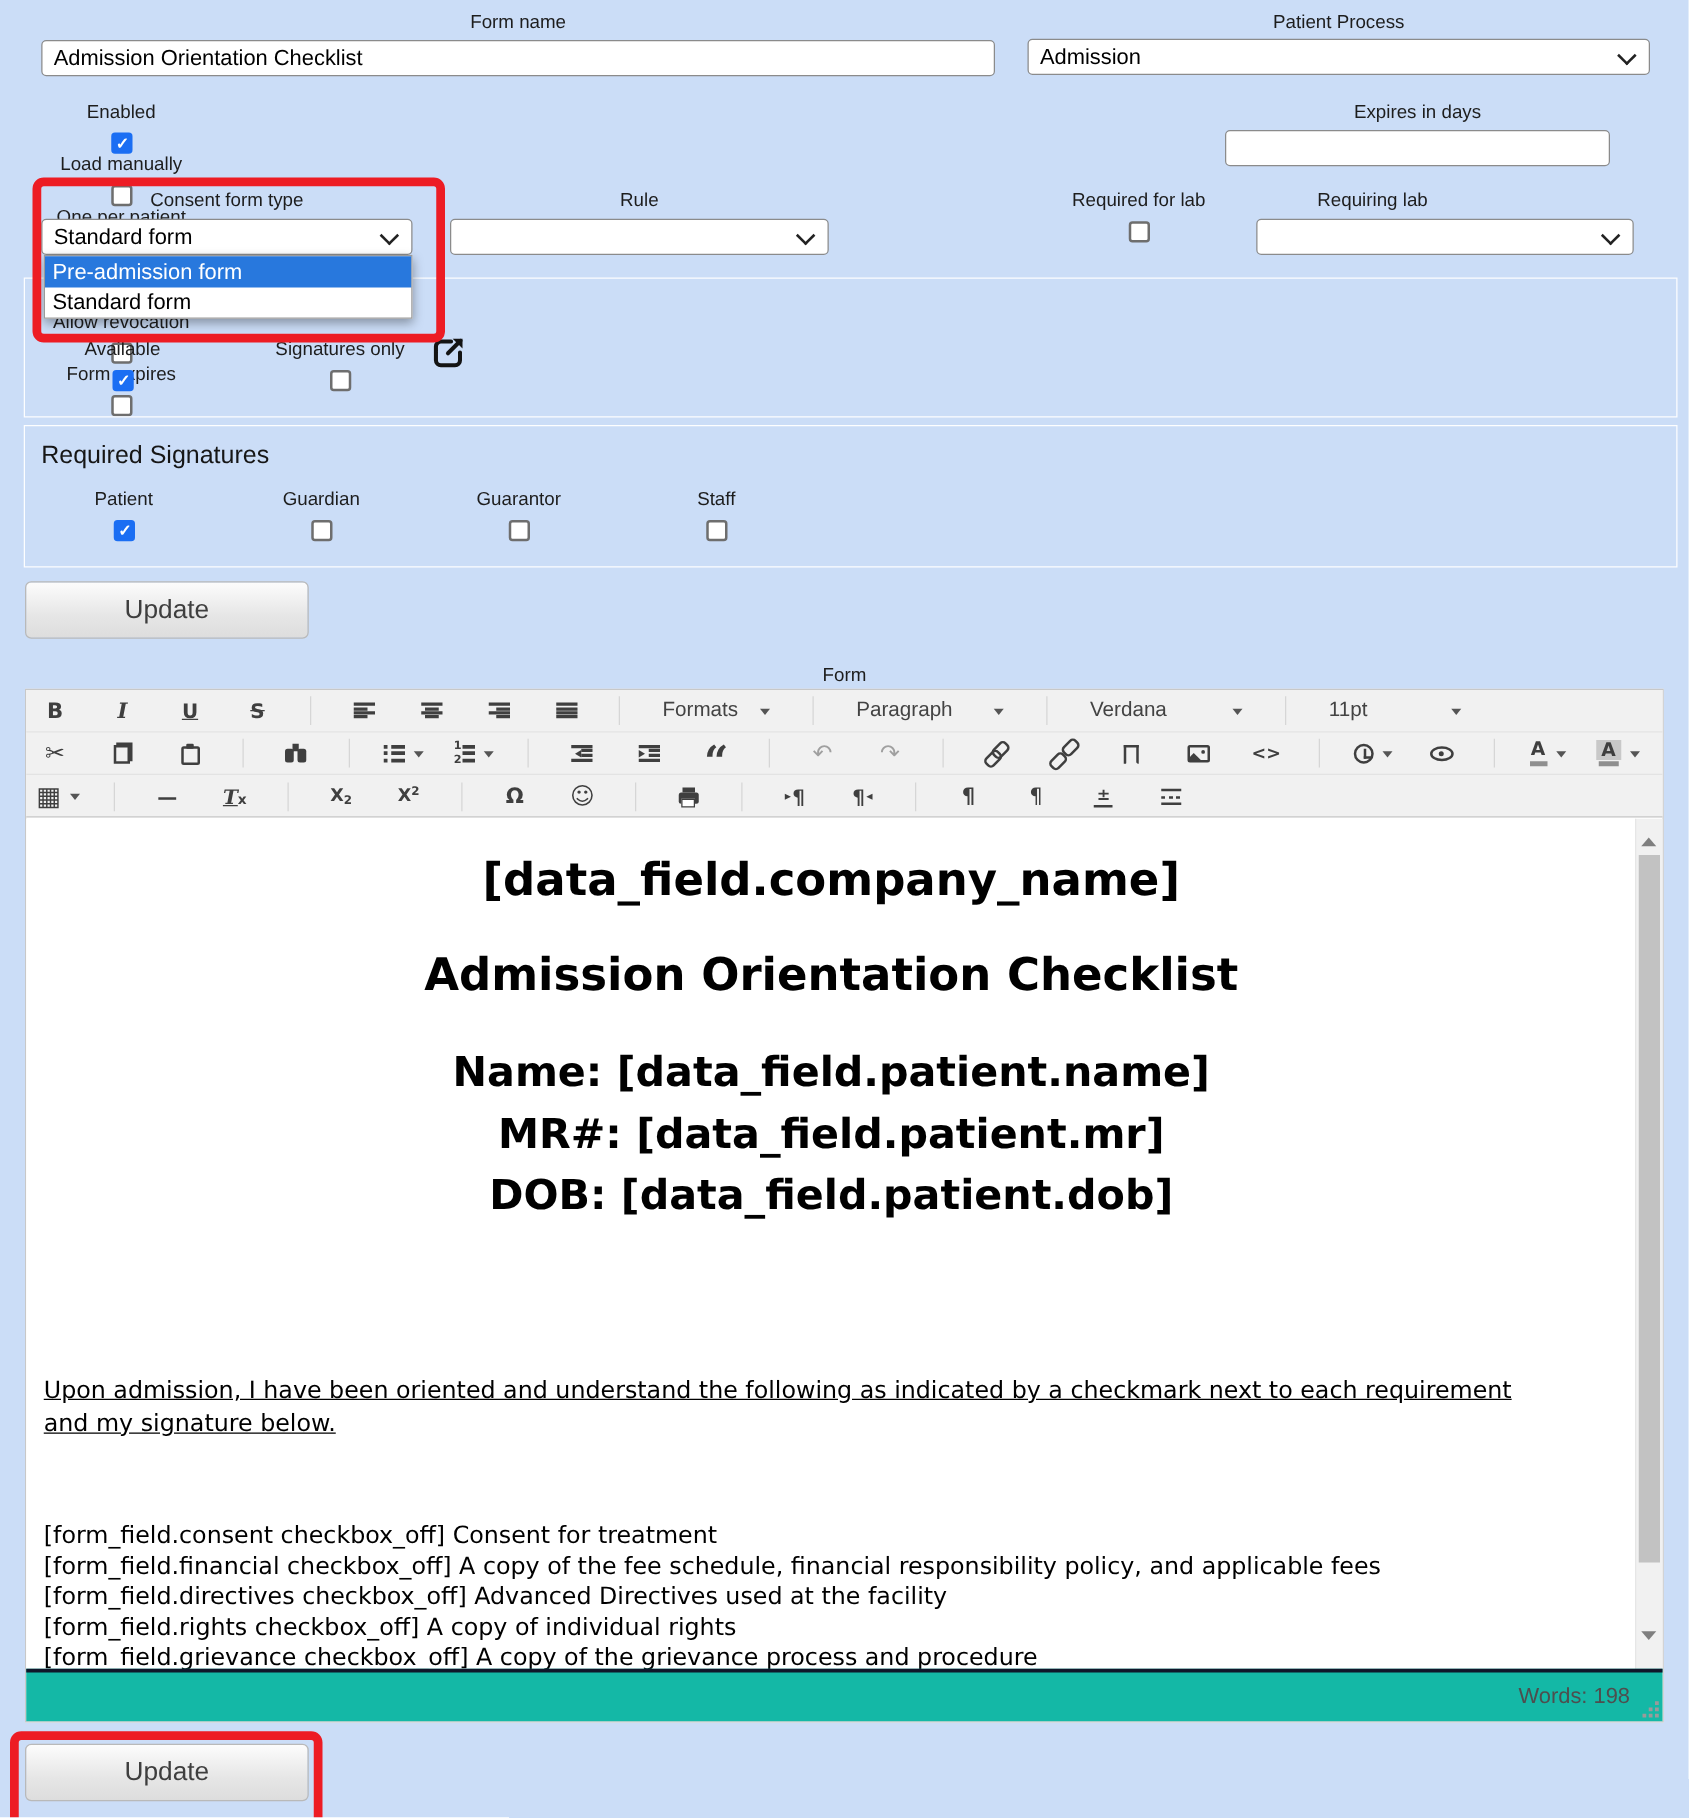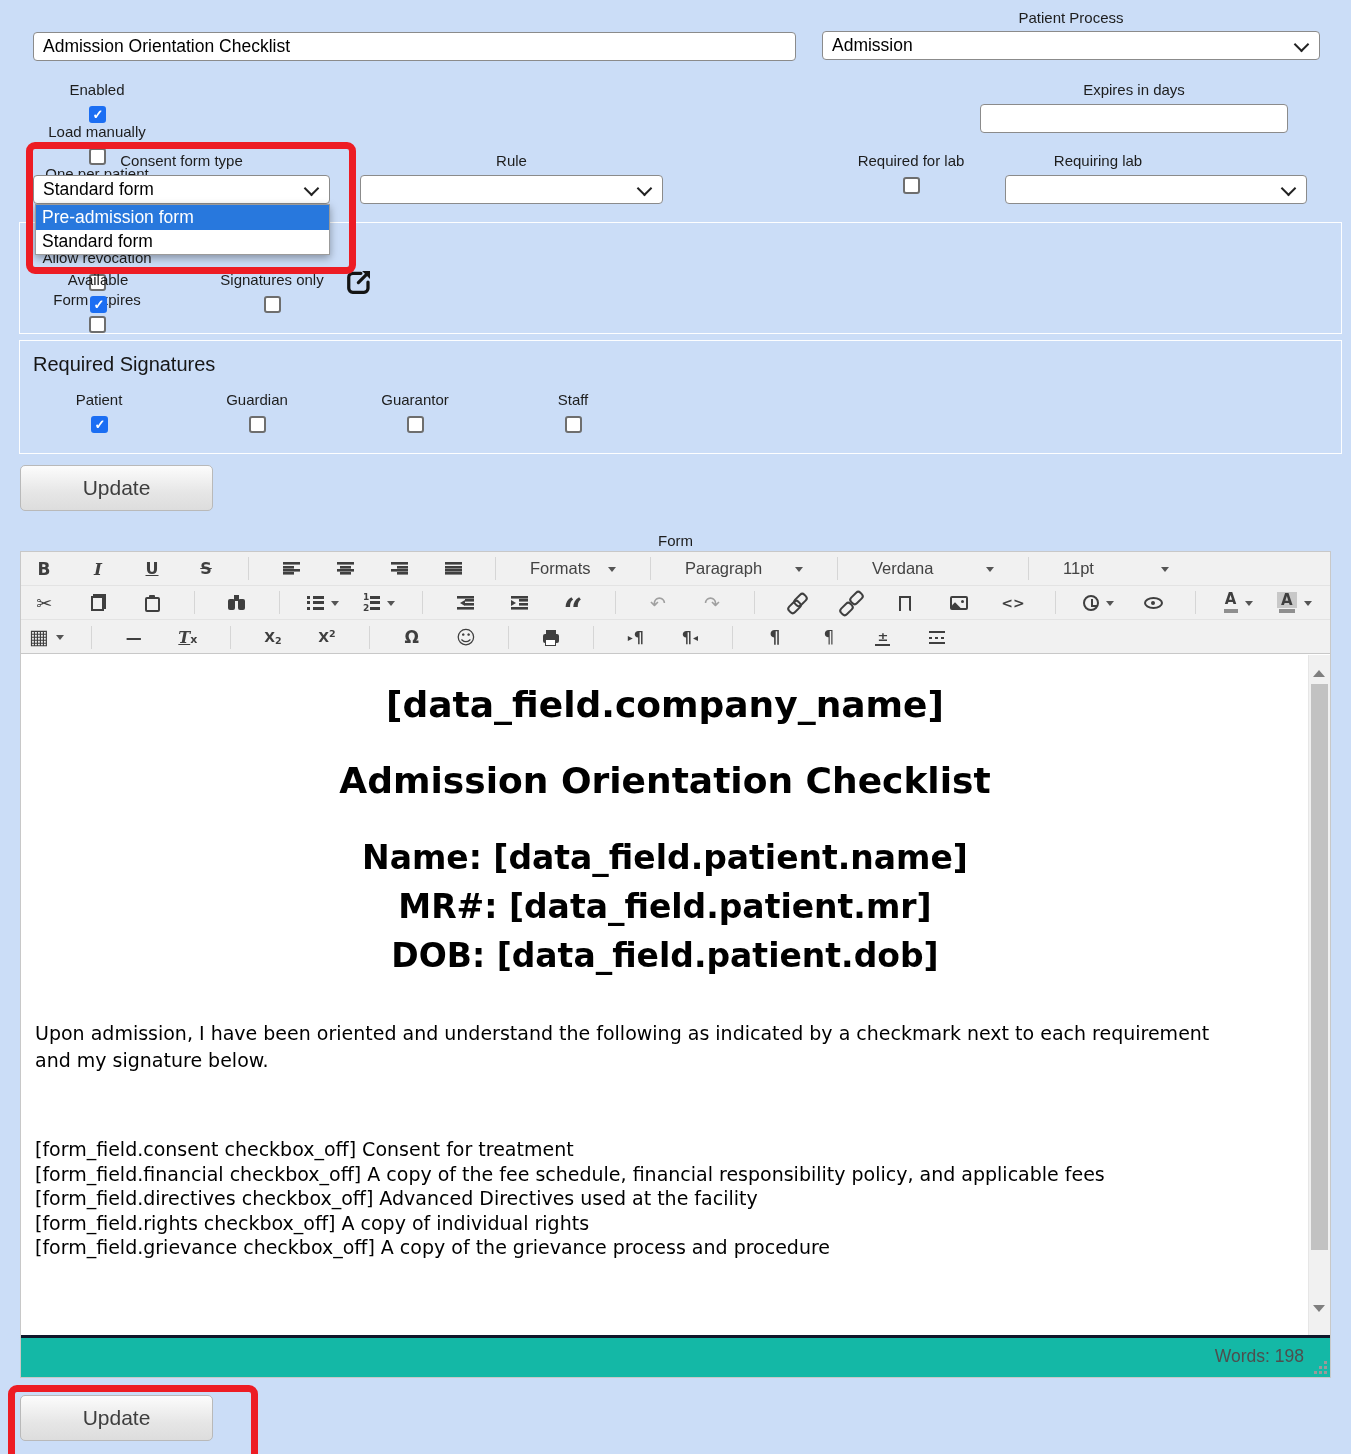--- a/index.html
+++ b/index.html
@@ -16,21 +16,21 @@
        padding:0 30px 0 9px;cursor:pointer;}
   .chev{position:absolute;right:12px;top:50%;width:9px;height:9px;margin-top:-7px;
         border-right:2.2px solid #222;border-bottom:2.2px solid #222;transform:rotate(45deg);}
   .cb{display:inline-block;width:17px;height:17px;box-sizing:border-box;border:2px solid #6e6e6e;
       border-radius:3px;background:#fff;cursor:pointer;position:relative;}
   .cb.on{border-color:#1b6ef3;background:#1b6ef3;}
   .cb.on::after{content:"✓";position:absolute;left:2px;top:-1px;color:#fff;font-size:13px;font-weight:bold;}
   .cbcol{width:158px;display:flex;flex-direction:column;align-items:center;}
   .cblbl{font-size:15px;color:#1d1d1d;margin-bottom:8px;white-space:nowrap;}
   .panel{position:absolute;border:1px solid rgba(255,255,255,.95);}
-  .btn{position:absolute;width:193px;height:46px;box-sizing:border-box;
+  .btn{position:absolute;width:227px;height:46px;box-sizing:border-box;
        background:linear-gradient(#fcfcfc,#e6e6e6 60%,#dddddd);border:1px solid #b9b9b9;
        border-radius:5px;font-size:21px;color:#3e3e3e;display:flex;align-items:center;
        justify-content:center;cursor:pointer;}
   .redbox{position:absolute;border:7px solid #ed1c24;border-radius:9px;z-index:10;pointer-events:none;}
 
   
   #lbl-form-name{left:33px;top:9px;width:763px;}
   #inp-form-name{left:33px;top:32px;width:763px;height:29px;}
   #lbl-pp{left:822px;top:9px;width:498px;}
   #sel-pp{left:822px;top:31px;width:498px;height:29px;}
@@ -186,21 +186,21 @@
 
   
   #ed-content{position:absolute;left:0;top:103px;width:1288px;height:685px;box-sizing:border-box;
               overflow:hidden;padding:0 14px;background:#fff;cursor:text;
               font-family:"DejaVu Sans",sans-serif;color:#000;}
   .ed-h1{font-size:36px;font-weight:bold;line-height:44px;text-align:center;white-space:nowrap;}
   .ed-h1.h1{margin-top:28px;}
   .ed-h1.h2{margin-top:32px;}
   .ed-names{margin-top:30px;}
   .ed-nline{font-size:33px;font-weight:bold;line-height:49px;text-align:center;white-space:nowrap;}
-  .ed-para{margin-top:40px;}
+  .ed-para{margin-top:119px;text-decoration:underline;}
   .ed-pline{font-size:19px;line-height:27px;white-space:nowrap;}
   .ed-list{margin-top:63px;}
   .ed-lline{font-size:19px;line-height:24.6px;white-space:nowrap;}
 
   
   #ed-scroll{position:absolute;right:0;top:103px;width:22px;height:685px;background:#f1f1f1;
              border-left:1px solid #e6e6e6;box-sizing:border-box;}
   .sb-up{position:absolute;top:9px;left:4px;width:0;height:0;border:6px solid transparent;border-bottom:7px solid #7f7f7f;cursor:pointer;}
   .sb-thumb{position:absolute;top:29px;left:2px;width:17px;height:566px;background:#c2c2c2;cursor:pointer;}
   .sb-down{position:absolute;bottom:22px;left:4px;width:0;height:0;border:6px solid transparent;border-top:7px solid #7f7f7f;cursor:pointer;}
@@ -208,20 +208,21 @@
              border-top:3px solid #0f172a;box-sizing:border-box;}
   #word-count{position:absolute;right:26px;top:8px;font-size:17.5px;color:#4e4e4e;}
   .grip{position:absolute;right:3px;bottom:3px;width:3px;height:3px;background:#9a9a9a;
         box-shadow:-5px 0 #9a9a9a,-10px 0 #9a9a9a,0 -5px #9a9a9a,-5px -5px #9a9a9a,0 -10px #9a9a9a;cursor:nwse-resize;}
 </style>
 </head>
 <body>
 
 <div class="app">
 
+  <div class="lbl" id="lbl-form-name">Form name</div>
   <input class="inp" id="inp-form-name" value="Admission Orientation Checklist" style="">
 
   <div class="lbl" id="lbl-pp">Patient Process</div>
   <div class="sel" id="sel-pp">
     <span>Admission</span>
     <span class="chev"></span>
   </div>
 
   <div id="flags">
       <div class="cbcol">

